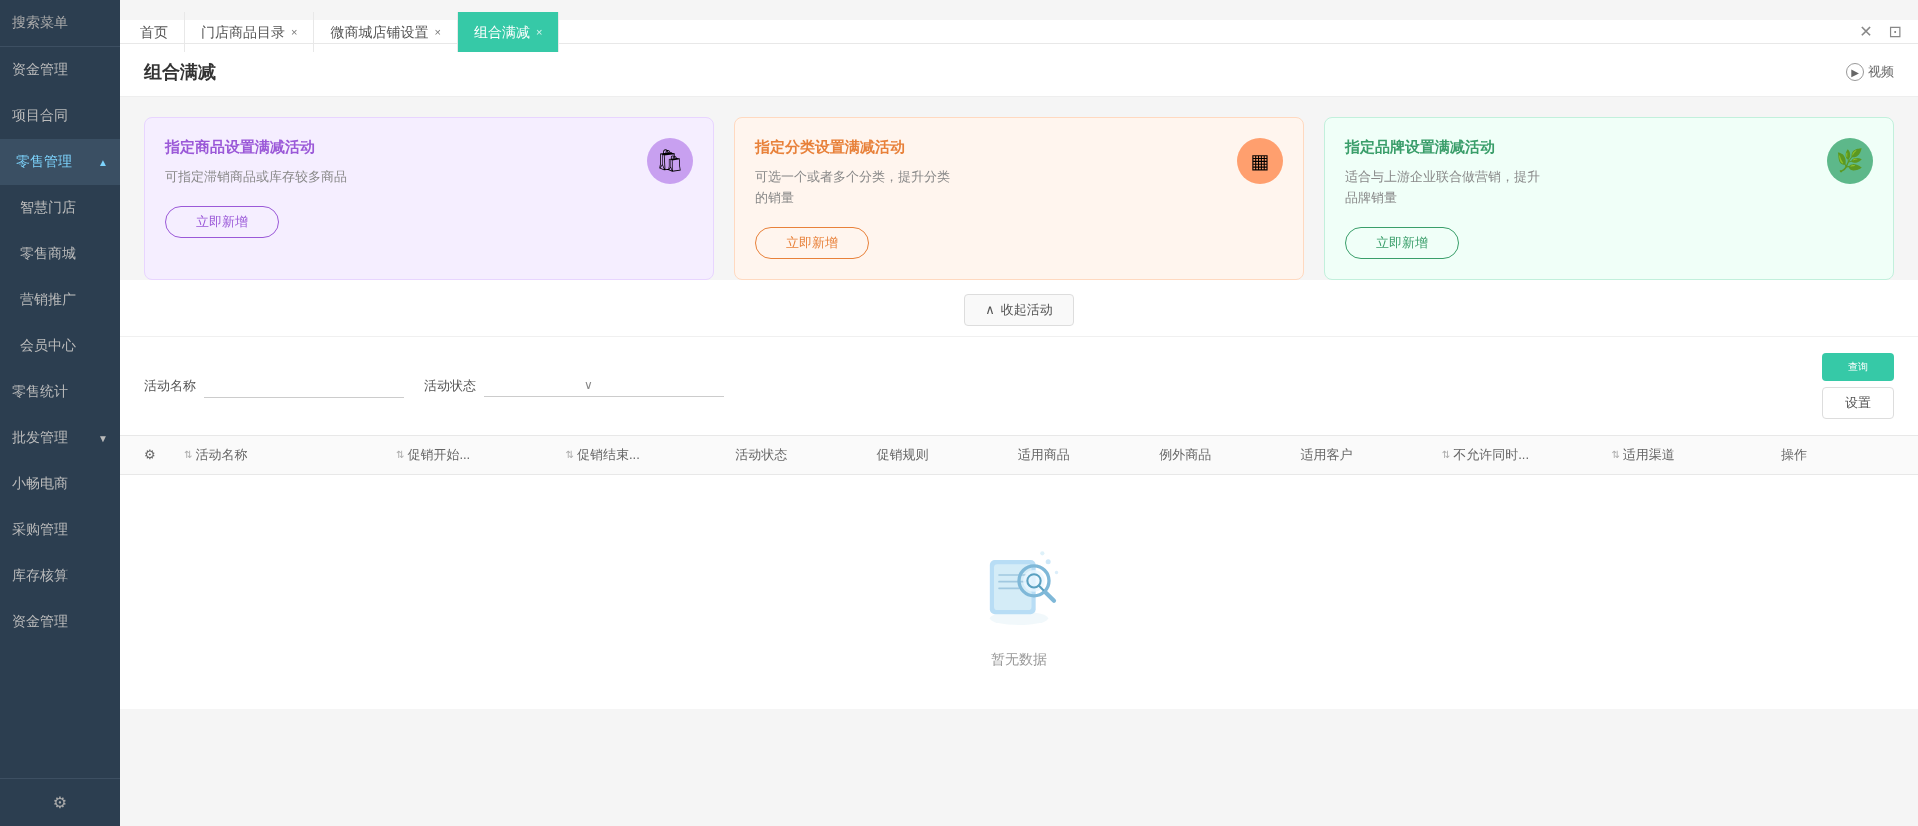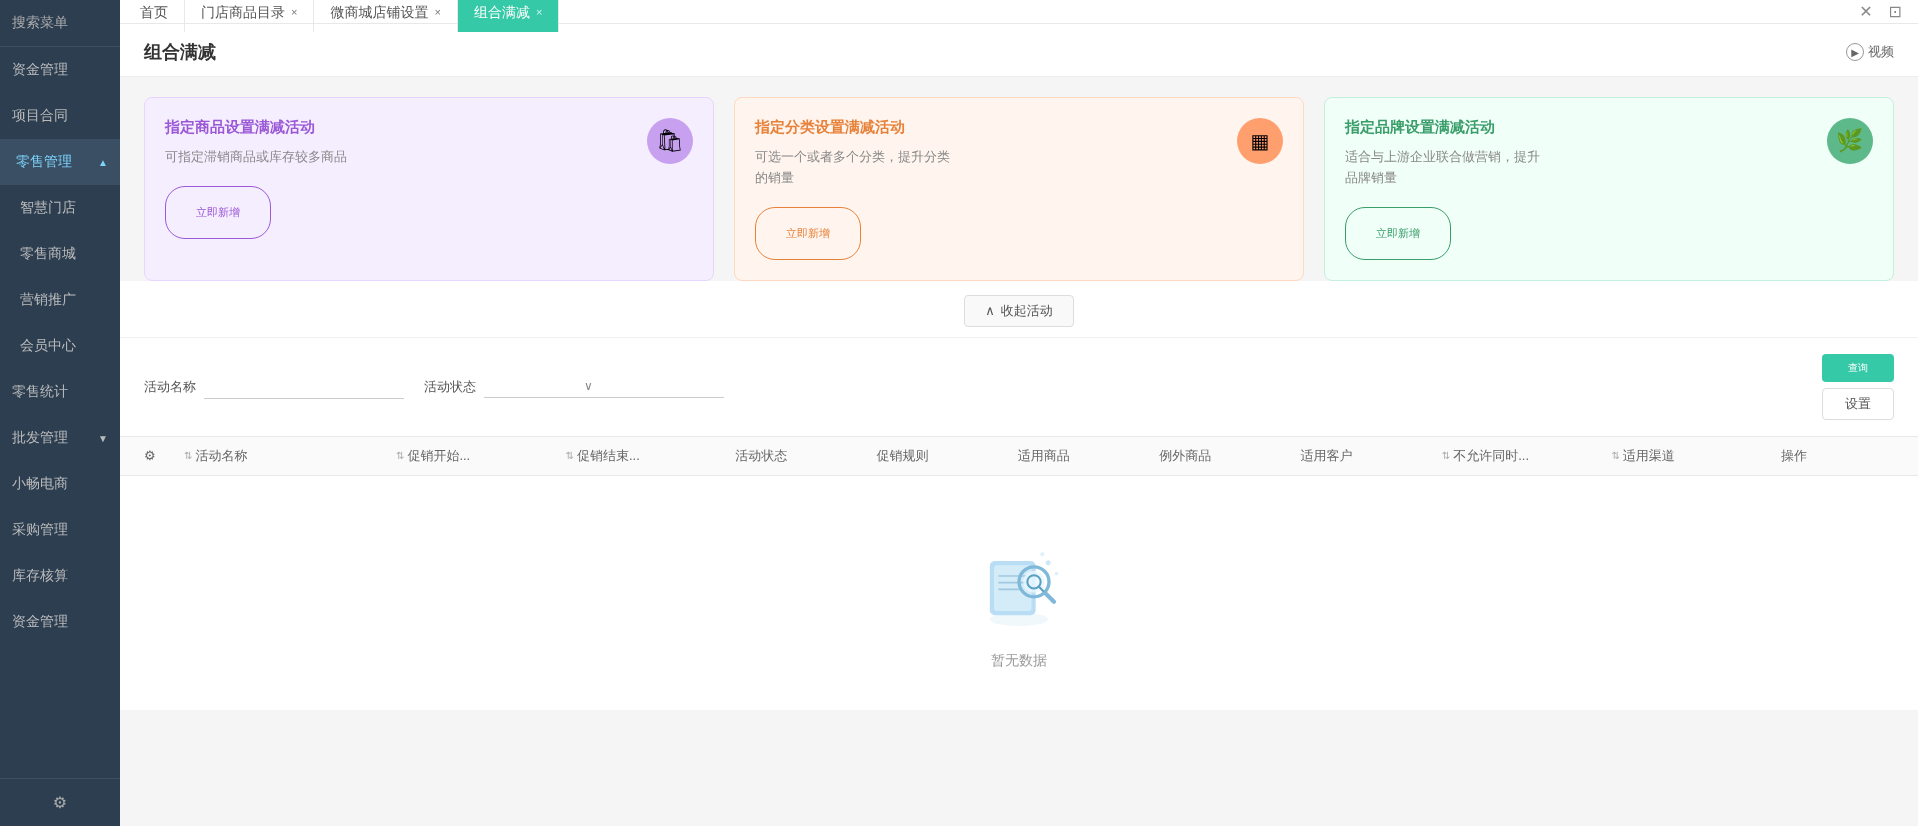--- a/index.html
+++ b/index.html
@@ -55,20 +55,21 @@
     
     .tabs-bar {
       display: flex;
       align-items: center;
       background: #fff;
       border-bottom: 1px solid #e8e8e8;
       height: 24px;
       padding: 0 0 0 0;
       flex-shrink: 0;
       position: relative;
+      margin-top: 20px;
     }
     .tab {
       padding: 0 16px;
       height: 40px;
       line-height: 40px;
       font-size: 14px;
       color: #555;
       cursor: pointer;
       display: flex;
       align-items: center;
@@ -167,23 +168,23 @@
     .card-desc {
       font-size: 13px;
       color: #888;
       line-height: 1.6;
       margin-bottom: 18px;
       max-width: 200px;
     }
 
     .card-btn {
       display: inline-block;
-      padding: 18px 30px;
+      padding: 6px 30px;
       border-radius: 20px;
-      font-size: 11px;
+      font-size: 13px;
       cursor: pointer;
       background: transparent;
       text-align: right;
     }
     .card-btn.purple { border: 1px solid #9b59d8; color: #9b59d8; }
     .card-btn.orange { border: 1px solid #e8813a; color: #e8813a; }
     .card-btn.green { border: 1px solid #3a9e6a; color: #3a9e6a; }
 
     
     .collapse-bar {

